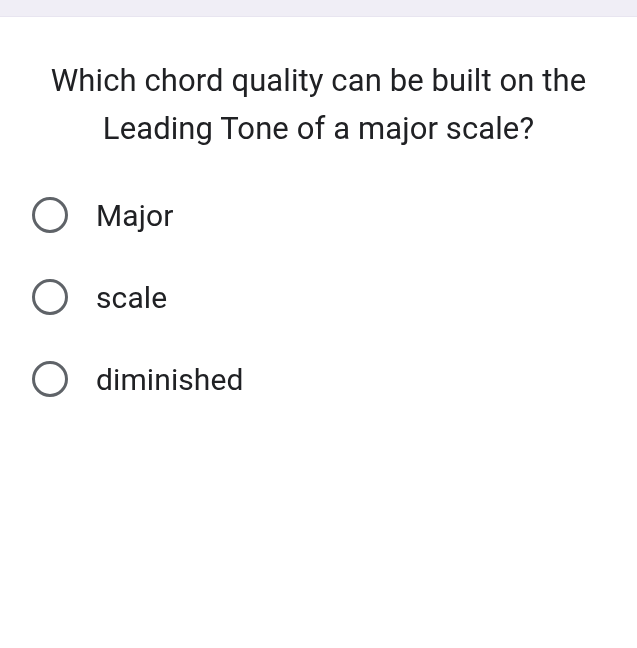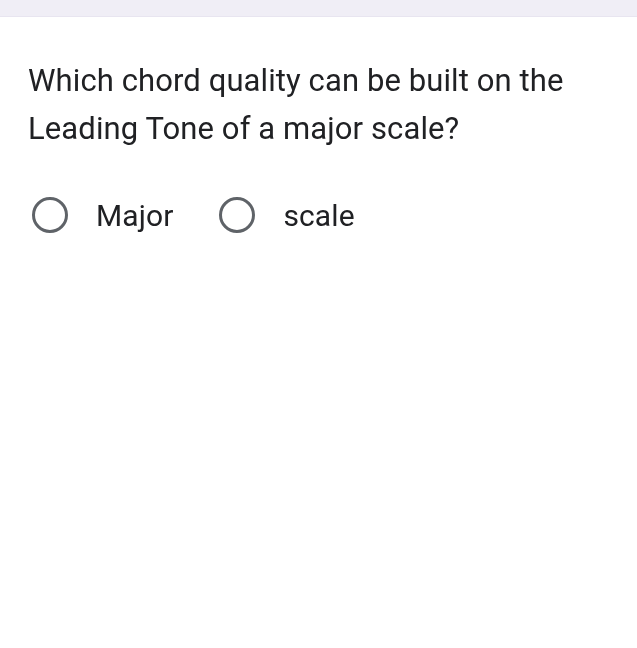--- a/index.html
+++ b/index.html
@@ -13,32 +13,33 @@
     overflow: hidden;
   }
   .top-spacer {
     height: 16px;
     background: #f0eef6;
     border-bottom: 1px solid #e8e5f0;
   }
   .question-card {
     background: #ffffff;
     padding: 40px 28px 0 28px;
+    text-align: center;
   }
   .question-text {
     font-size: 31px;
     line-height: 1.55;
     color: #202124;
     font-weight: 400;
     margin: 0 0 44px 0;
     letter-spacing: 0.1px;
   }
   .options {
     display: flex;
-    flex-direction: row;
+    flex-direction: column;
     gap: 46px;
     padding-left: 4px;
   }
   .option {
     display: flex;
     align-items: center;
     gap: 28px;
     cursor: pointer;
   }
   .radio-outer {
@@ -71,15 +72,19 @@
     <label class="option">
       <span class="radio-outer"></span>
       <span class="option-label">Major</span>
     </label>
 
     <label class="option">
       <span class="radio-outer"></span>
       <span class="option-label">scale</span>
     </label>
 
+    <label class="option">
+      <span class="radio-outer"></span>
+      <span class="option-label">diminished</span>
+    </label>
 
   </div>
 </div>
 
 </body></html>

